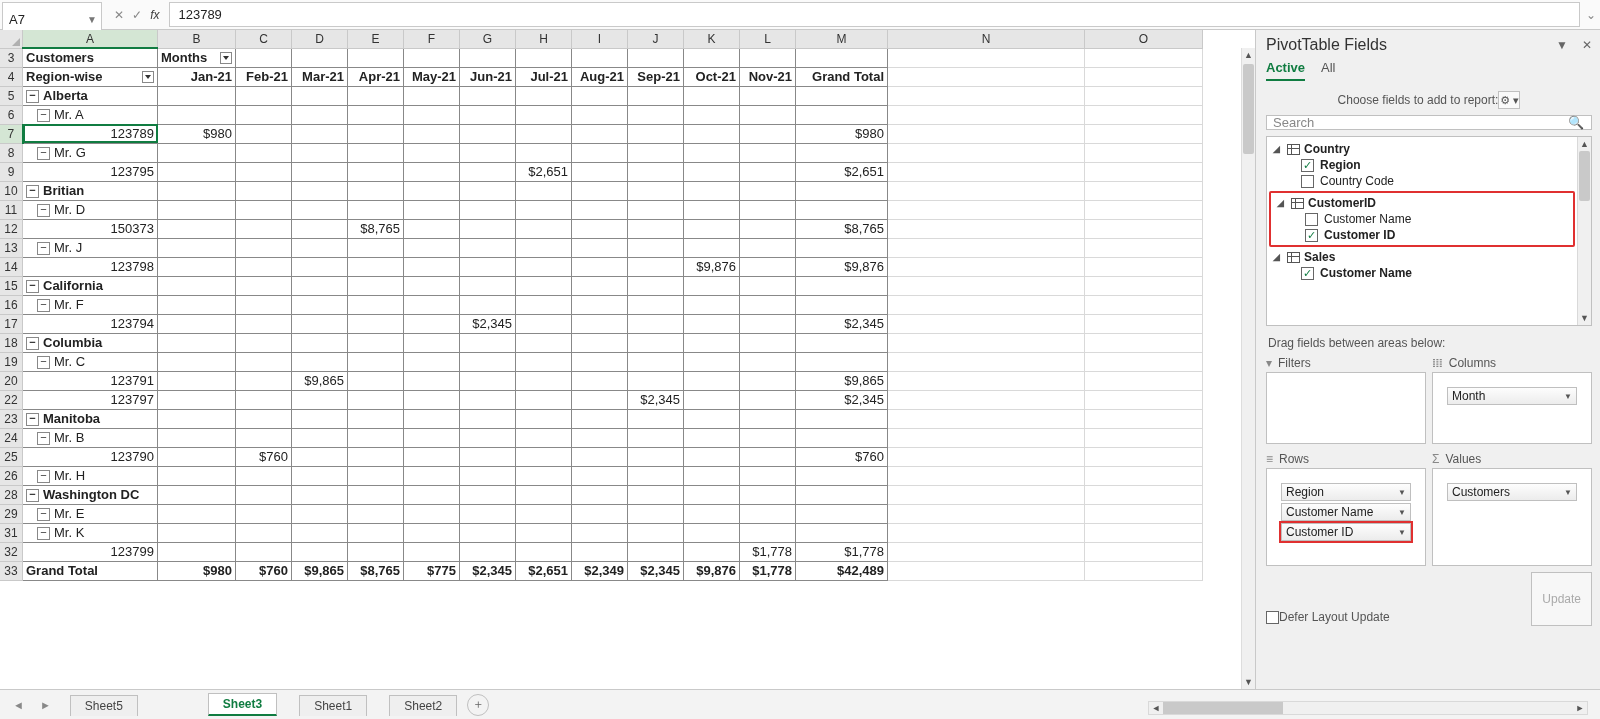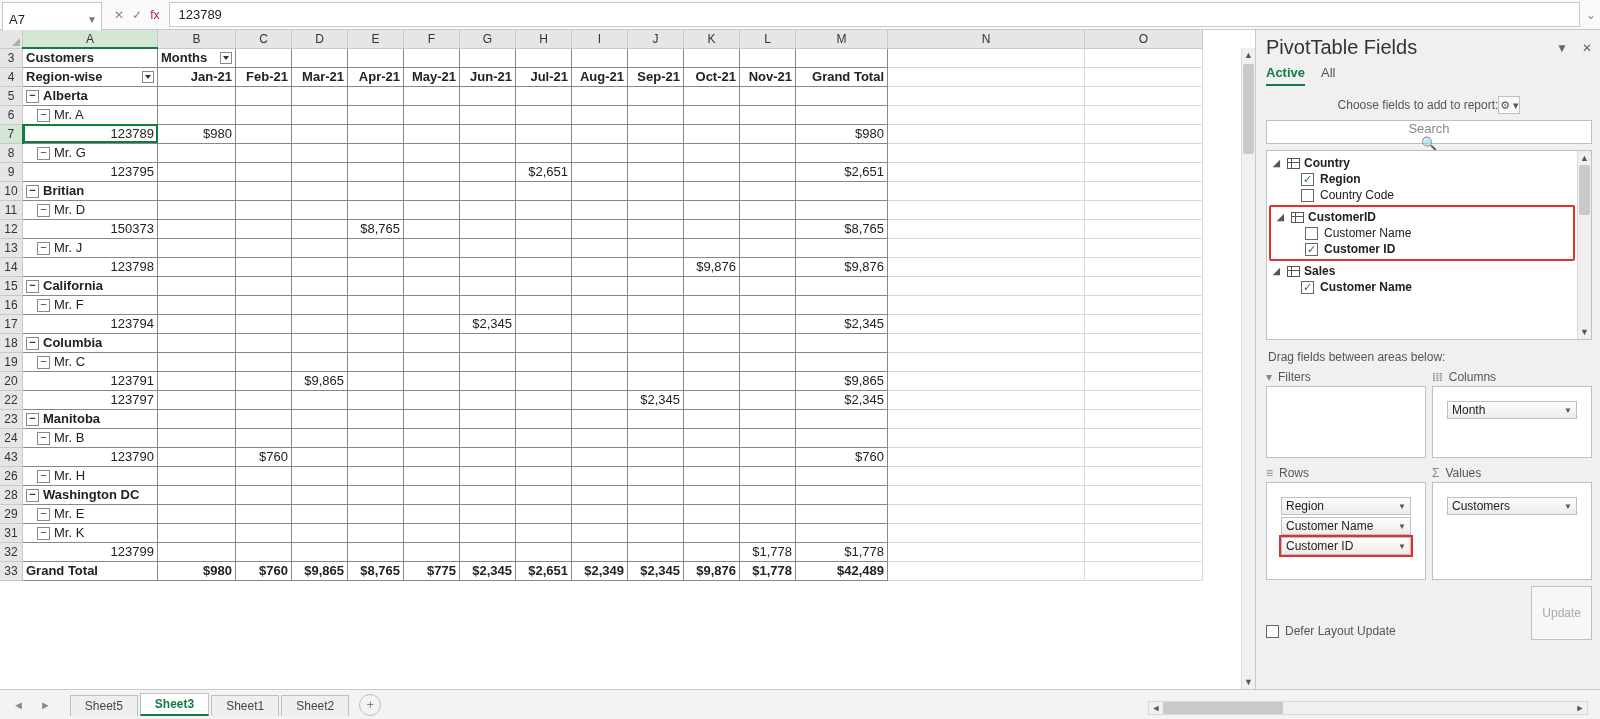--- a/index.html
+++ b/index.html
@@ -33,21 +33,21 @@
     font-size: 13px;
   }
   .name-box .dd {
     position: absolute; right: 4px; color: #777; font-size: 10px;
   }
   .fbar-btns {
     display: flex; align-items: center; gap: 8px;
     padding: 0 10px; color: #888;
   }
   .fbar-btns span { cursor: default; }
-  .fx { color: #be185d; }
+  .fx { font-style: italic; color: #404040; }
   .formula-input {
     flex: 1; border: 1px solid #c9c9c9; background: #fff;
     display: flex; align-items: center; padding: 0 8px; margin: 2px 2px 2px 0;
     font-size: 13px;
   }
   .fbar-expand { width: 18px; display:flex; align-items:center; justify-content:center; color:#888; }
 
   
   .main {
     display: flex;
@@ -167,32 +167,31 @@
   
   .pt-panel {
     width: 345px;
     background: #f0f0f0;
     border-left: 1px solid #c9c9c9;
     display: flex;
     flex-direction: column;
     padding: 6px 8px 4px 10px;
   }
   .pt-title-row { display:flex; align-items:center; justify-content:space-between; }
-  .pt-title { font-size: 20px; color: #333; }
+  .pt-title { font-size: 16px; color: #333; }
   .pt-title-icons { color:#666; font-size:12px; display:flex; gap:14px;}
   .pt-tabs { display:flex; gap:16px; margin-top:6px; font-size:13px;}
   .pt-tab { color:#555; padding-bottom:4px; cursor:pointer;}
   .pt-tab.active { color:#107c41; border-bottom:2px solid #107c41; font-weight:600;}
   .pt-sub { color:#555; margin: 10px 0 6px 0; font-size:12px; display:flex; justify-content:center; align-items:center;}
   .gear { width:22px; height:18px; border:1px solid #c0c0c0; background:#fafafa; display:flex; align-items:center; justify-content:center; font-size:11px; color:#555;}
   .search-box {
     display:flex; align-items:center; border:1px solid #c0c0c0;
-    background:#fff; height:24px; padding:0 6px; color:#888; font-size:13px;
+    background:#fff; height:15px; padding:0 6px; color:#888; font-size:13px;
     justify-content:space-between;
-    flex-direction:column;
   }
   .fields-list {
     background:#fff; border:1px solid #c0c0c0; margin-top:6px;
     height: 190px; overflow:hidden; position:relative; padding:4px 0;
   }
   .fields-list .vscroll2 { position:absolute; right:0; top:0; bottom:0; width:14px; background:#f0f0f0; border-left:1px solid #d9d9d9;}
   .fields-list .vscroll2 .arrow{height:14px;display:flex;align-items:center;justify-content:center;color:#555;font-size:9px;}
   .fields-list .vscroll2 .thumb{position:absolute;top:14px;left:1px;right:1px;height:50px;background:#c9c9c9;border-radius:2px;}
   .fld-table { display:flex; align-items:center; gap:4px; padding:1px 6px; font-weight:600;}
   .fld-item { display:flex; align-items:center; gap:6px; padding:1px 6px 1px 34px;}
@@ -228,23 +227,23 @@
   
   .bottom {
     height: 30px;
     background:#f3f3f3;
     border-top:1px solid #c9c9c9;
     display:flex; align-items:center;
     position:relative;
   }
   .sheet-nav { display:flex; gap:6px; padding:0 8px; color:#888;}
   .sheet-nav span{ border:1px solid transparent; padding:0 4px; font-size:11px;}
-  .tabs { display:flex; align-items:flex-end; margin-left:6px;}
+  .tabs { display:flex; align-items:flex-end; margin-left:6px;gap:20px;}
   .tab { border:1px solid #c0c0c0; border-bottom:none; background:#efefef; padding:3px 14px; font-size:12px; color:#444; margin-right:2px;}
-  .tab.active { background:#fff; color:#107c41; border-bottom:2px solid #107c41; font-weight:600;}
+  .tab.active { background:#fff; color:#107c41; border-bottom:2px solid #107c41; font-weight:600;margin-left:48px;}
   .newtab { width:22px; height:22px; border:1px solid #c0c0c0; border-radius:50%; display:flex; align-items:center; justify-content:center; color:#666; margin-left:8px;}
   .hscroll { position:absolute; right:12px; bottom:4px; height:14px; width:440px; background:#f0f0f0; border:1px solid #d9d9d9; display:flex;}
   .hscroll .arrow{width:14px;display:flex;align-items:center;justify-content:center;font-size:9px;color:#555;}
   .hscroll .track{flex:1;position:relative;}
   .hscroll .thumb{position:absolute;left:0;width:120px;top:0;bottom:0;background:#c9c9c9;}
 </style>
 </head>
 <body>
 
 <div class="fbar-wrapper">
@@ -672,21 +671,21 @@
             <td class="cH"></td>
             <td class="cI"></td>
             <td class="cJ"></td>
             <td class="cK"></td>
             <td class="cL"></td>
             <td class="cM"></td>
             <td class="cN outside"></td>
             <td class="cO outside"></td>
           </tr>
           <tr>
-            <th class="rowh">43</th>
+            <th class="rowh">25</th>
             <td class="cA indent2 num">123790</td>
             <td class="cB num"></td>
             <td class="cC num">$760</td>
             <td class="cD num"></td>
             <td class="cE num"></td>
             <td class="cF num"></td>
             <td class="cG num"></td>
             <td class="cH num"></td>
             <td class="cI num"></td>
             <td class="cJ num"></td>
@@ -932,21 +931,21 @@
         <div class="area-body tall" id="vals-area">
             <div class="pill ">
               <span>Customers</span>
               <span class="caret">▼</span>
             </div>
           </div>
       </div>
     </div>
 
     <div class="defer-row">
-      <label style="display:flex;align-items:center;gap:6px;margin-top:36px;">
+      <label style="display:flex;align-items:center;gap:0;margin-top:36px;">
         <span class="chk"></span>
         <span>Defer Layout Update</span>
       </label>
       <button class="update-btn">Update</button>
     </div>
   </div>
 </div>
 
 <div class="bottom">
   <div class="sheet-nav">

